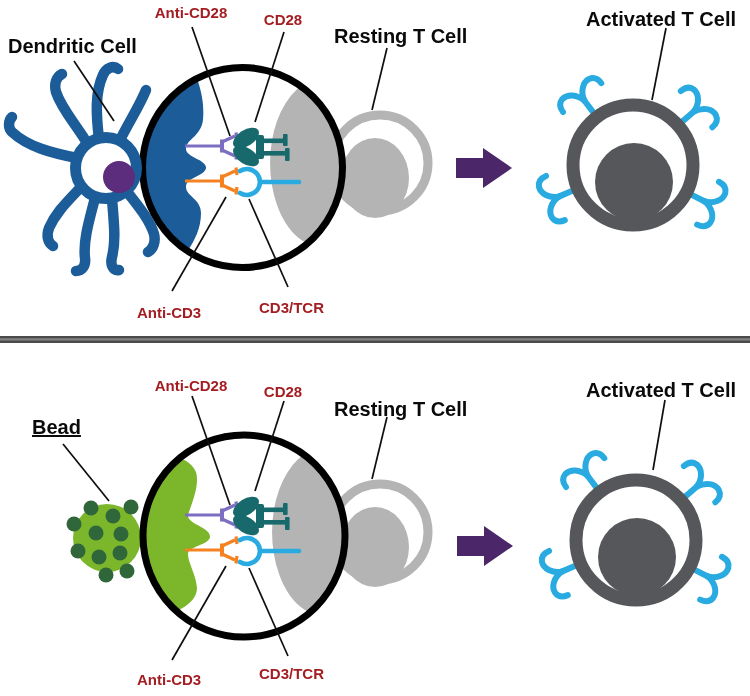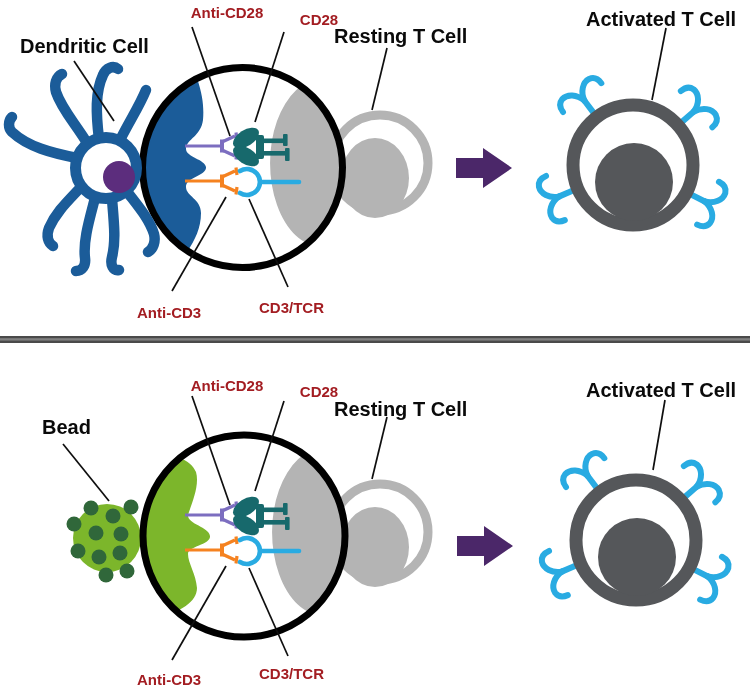--- a/index.html
+++ b/index.html
@@ -2,21 +2,21 @@
 <html style="--dendritic-blue: #1B5C99; --nucleus-purple: #5C2D7D; --bead-green: #7CB62B; --bead-dot: #30673A; --tcell-gray: #B4B4B4; --activated-gray: #55575A; --receptor-blue: #29ABE2; --anti-cd28-purple: #7C6EC0; --cd28-teal: #17696C; --anti-cd3-orange: #F58220; --arrow-purple: #4B2769; --label-red: #A31D22; --label-black: #0A0A0A; --divider-gray: #4A4A4A; --divider-highlight: #808080; --lens-stroke: #000000;"><head>
 <meta charset="utf-8">
 <style>
   html,body{margin:0;padding:0;background:#fff;}
   .stage{position:relative;width:750px;height:696px;background:#fff;overflow:hidden;
          font-family:"Liberation Sans",sans-serif;}
   .stage svg{position:absolute;left:0;top:0;}
   .lbl{position:absolute;font-weight:bold;white-space:nowrap;line-height:1.1;}
   .lbl.red{color:var(--label-red);font-size:15px;}
   .lbl.black{color:var(--label-black);font-size:20px;}
-  .ctr{text-align:center;margin-left:36px;}
+  .ctr{text-align:center;}
 </style>
 </head>
 <body>
 
 <div class="stage">
 
 <svg width="750" height="696" viewBox="0 0 750 696">
   <defs>
     <clipPath id="clipTop">
           <circle cx="242.5" cy="167.5" r="100"></circle>
@@ -172,29 +172,29 @@
       <line x1="192" y1="396" x2="230" y2="505"></line>
       <line x1="284" y1="401" x2="255" y2="491"></line>
       <line x1="387" y1="417" x2="372" y2="479"></line>
       <line x1="172" y1="660" x2="226" y2="566"></line>
       <line x1="288" y1="656" x2="249" y2="568"></line>
       <line x1="665" y1="400" x2="653" y2="470"></line>
     </g>
   </g>
 </svg>
 
-<div class="lbl black" style="left:20px;top:35px;">Dendritic Cell</div>
+<div class="lbl black" style="left:8px;top:35px;">Dendritic Cell</div>
 <div class="lbl red ctr" style="left:152px;top:5px;width:78px;">Anti-CD28</div>
 <div class="lbl red ctr" style="left:260px;top:12px;width:46px;">CD28</div>
 <div class="lbl black" style="left:334px;top:25px;">Resting T Cell</div>
 <div class="lbl red" style="left:137px;top:305px;">Anti-CD3</div>
 <div class="lbl red" style="left:259px;top:300px;">CD3/TCR</div>
 <div class="lbl black" style="left:586px;top:8px;">Activated T Cell</div>
 
-<div class="lbl black" style="left:42px;top:416px;">Bead</div>
+<div class="lbl black" style="left:32px;top:416px;text-decoration:underline;">Bead</div>
 <div class="lbl red ctr" style="left:152px;top:378px;width:78px;">Anti-CD28</div>
 <div class="lbl red ctr" style="left:260px;top:384px;width:46px;">CD28</div>
 <div class="lbl black" style="left:334px;top:398px;">Resting T Cell</div>
 <div class="lbl red" style="left:137px;top:672px;">Anti-CD3</div>
 <div class="lbl red" style="left:259px;top:666px;">CD3/TCR</div>
 <div class="lbl black" style="left:586px;top:379px;">Activated T Cell</div>
 
 </div>
 
 </body></html>

